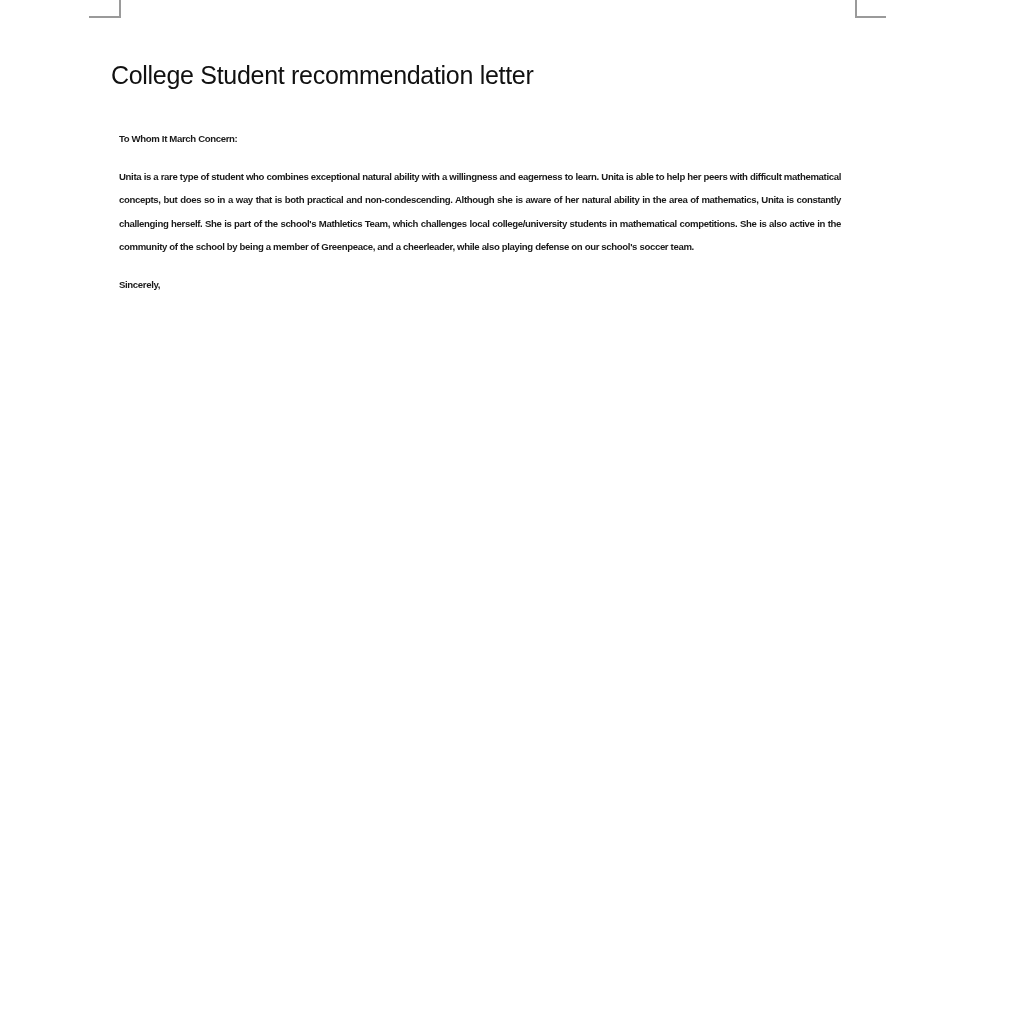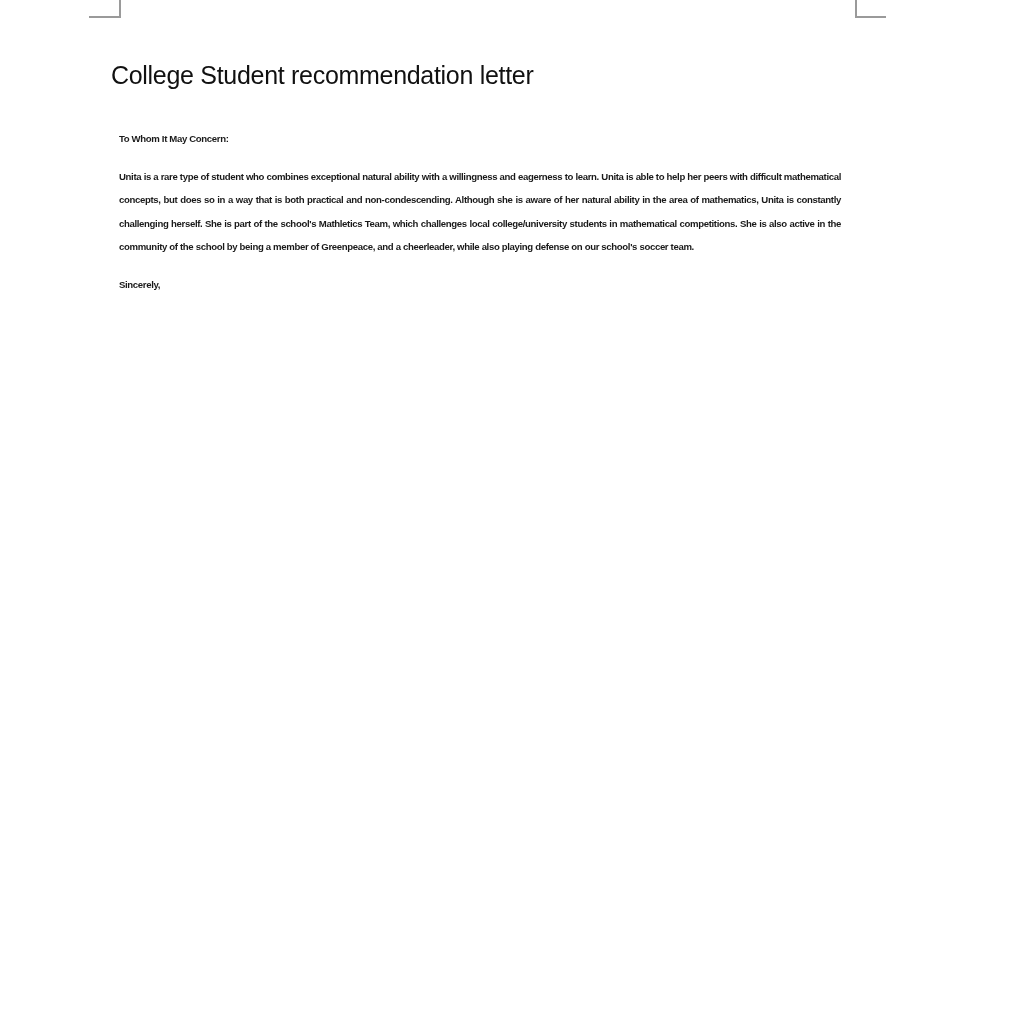--- a/index.html
+++ b/index.html
@@ -26,17 +26,17 @@
 </head>
 <body>
 
 <div class="page">
   <div class="crop crop-tl"></div>
   <div class="crop crop-tr"></div>
 
   <div class="title">College Student recommendation letter</div>
 
   <div class="body">
-    <p class="salutation">To Whom It May Concern:</p>
+    <p class="salutation">To Whom It March Concern:</p>
     <p>Unita is a rare type of student who combines exceptional natural ability with a willingness and eagerness to learn. Unita is able to help her peers with difficult mathematical concepts, but does so in a way that is both practical and non-condescending. Although she is aware of her natural ability in the area of mathematics, Unita is constantly challenging herself. She is part of the school's Mathletics Team, which challenges local college/university students in mathematical competitions. She is also active in the community of the school by being a member of Greenpeace, and a cheerleader, while also playing defense on our school's soccer team.</p>
     <p class="closing">Sincerely,</p>
   </div>
 </div>
 
 </body></html>

